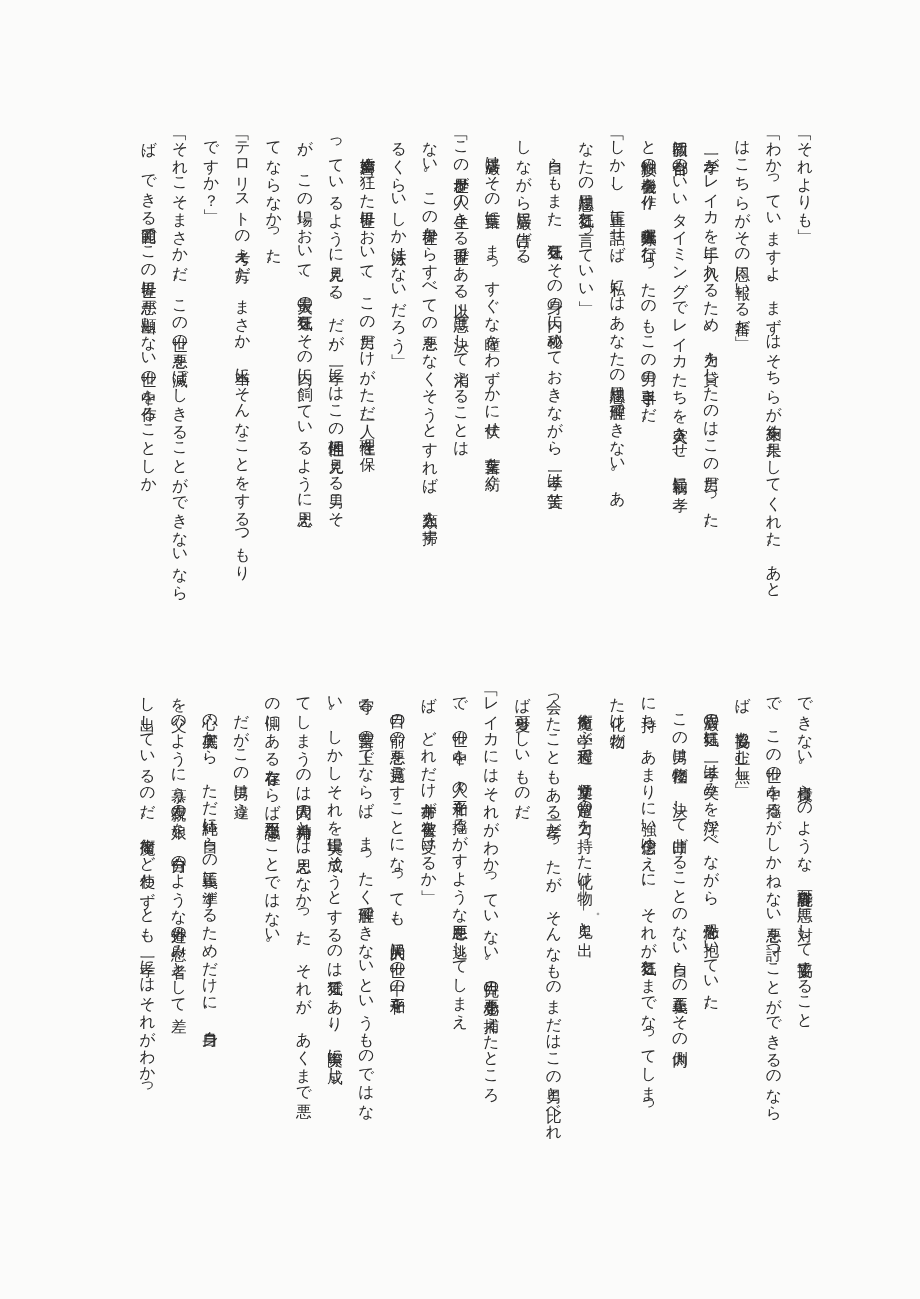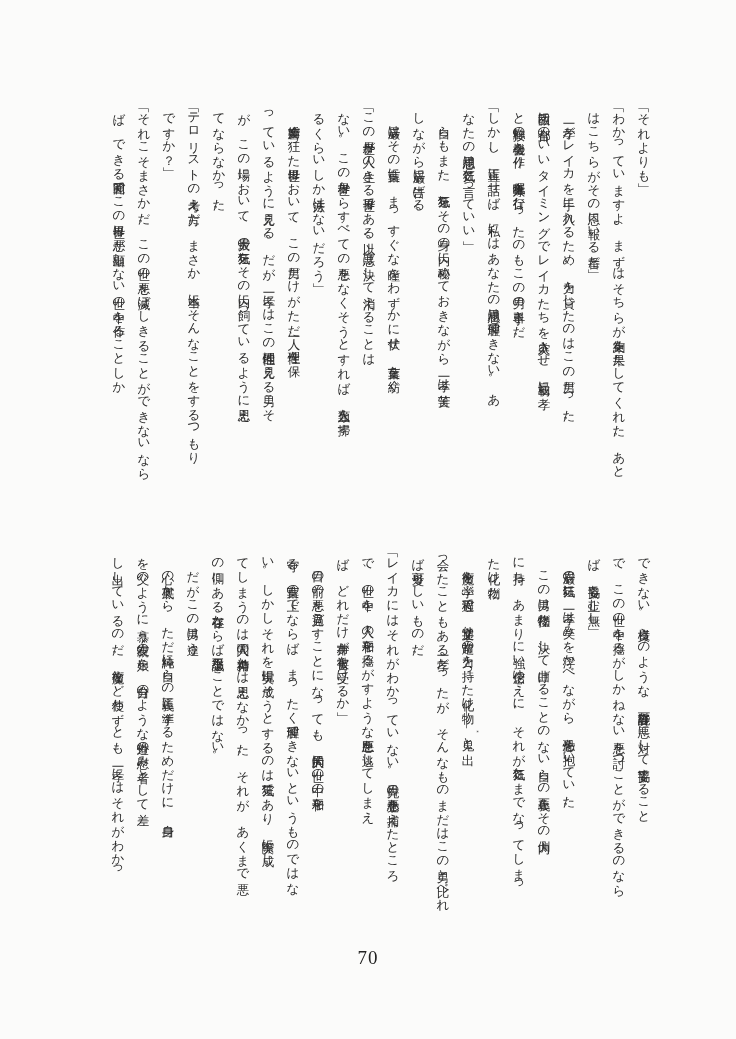--- a/index.html
+++ b/index.html
@@ -97,14 +97,13 @@
       <p class="tline indent">目の前の悪を見過ごすことになっても、大局的に世の中の平和を</p>
       <p class="tline">守る。言葉の上でならば、まったく理解できないというものではな</p>
       <p class="tline">い。しかしそれを現実に成そうとするのは狂気であり、実際に成し</p>
       <p class="tline">てしまうのは人間の精神力とは思えなかった。それが、あくまで悪</p>
       <p class="tline">の側にある存在ならば不思議なことではない。</p>
       <p class="tline indent">だがこの男は違う。</p>
       <p class="tline indent">心の奥底から、ただ純粋に自らの正義に準ずるためだけに、自身</p>
       <p class="tline">を父のように慕う親友の娘を、自分のような外道の慰み者として差</p>
       <p class="tline">し出しているのだ。魔術など使わずとも、一孝にはそれがわかっ</p>
     </div>
-  <div class="page-number">70</div>
 </div>
 
 </body></html>

